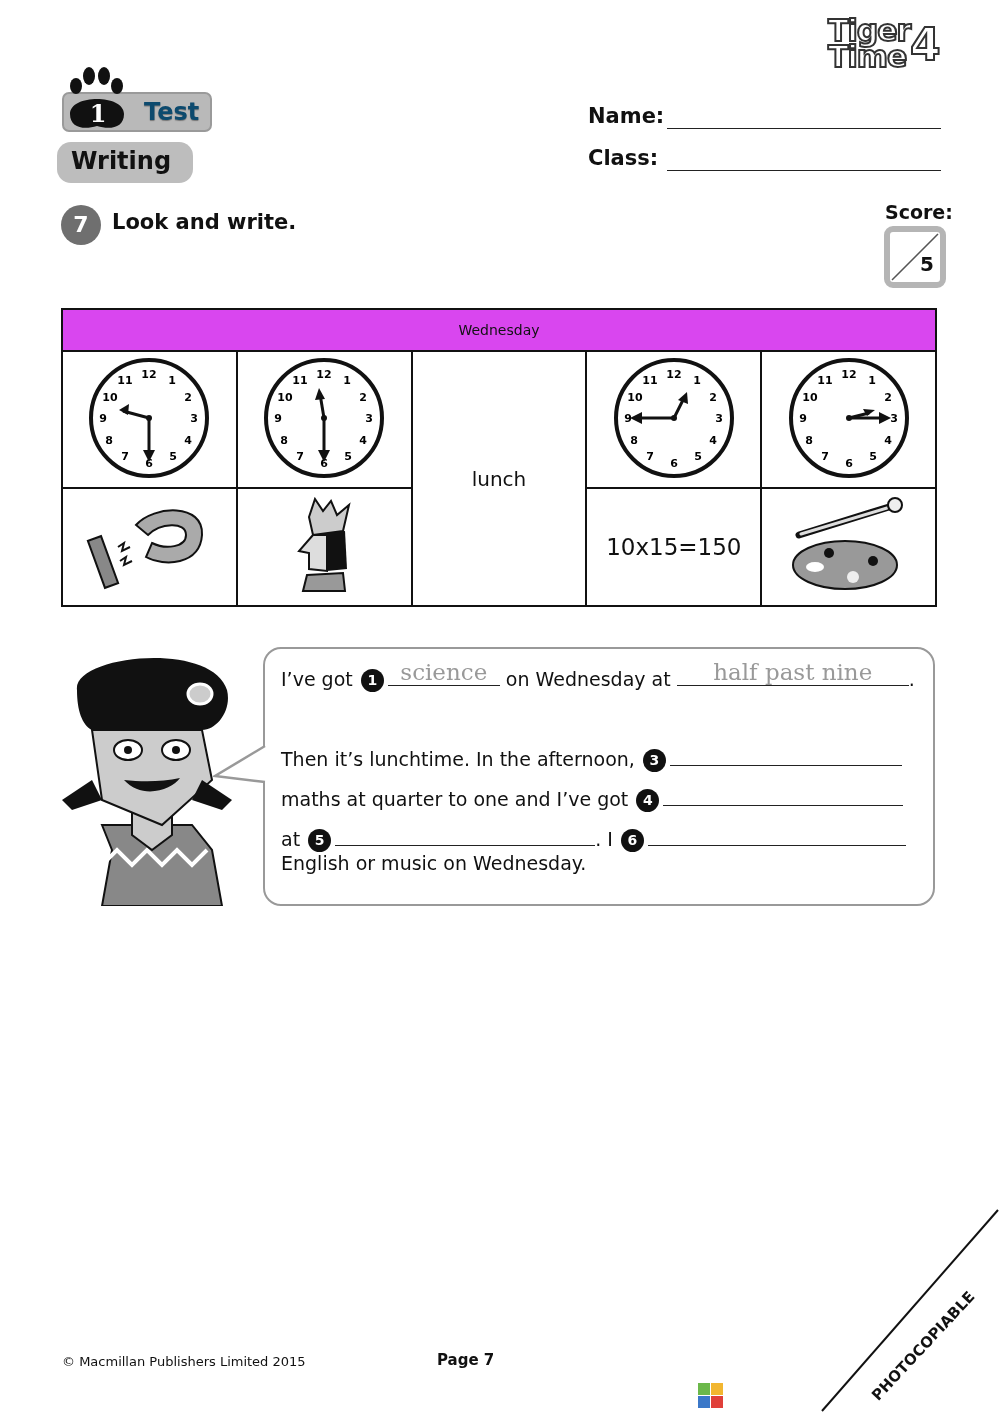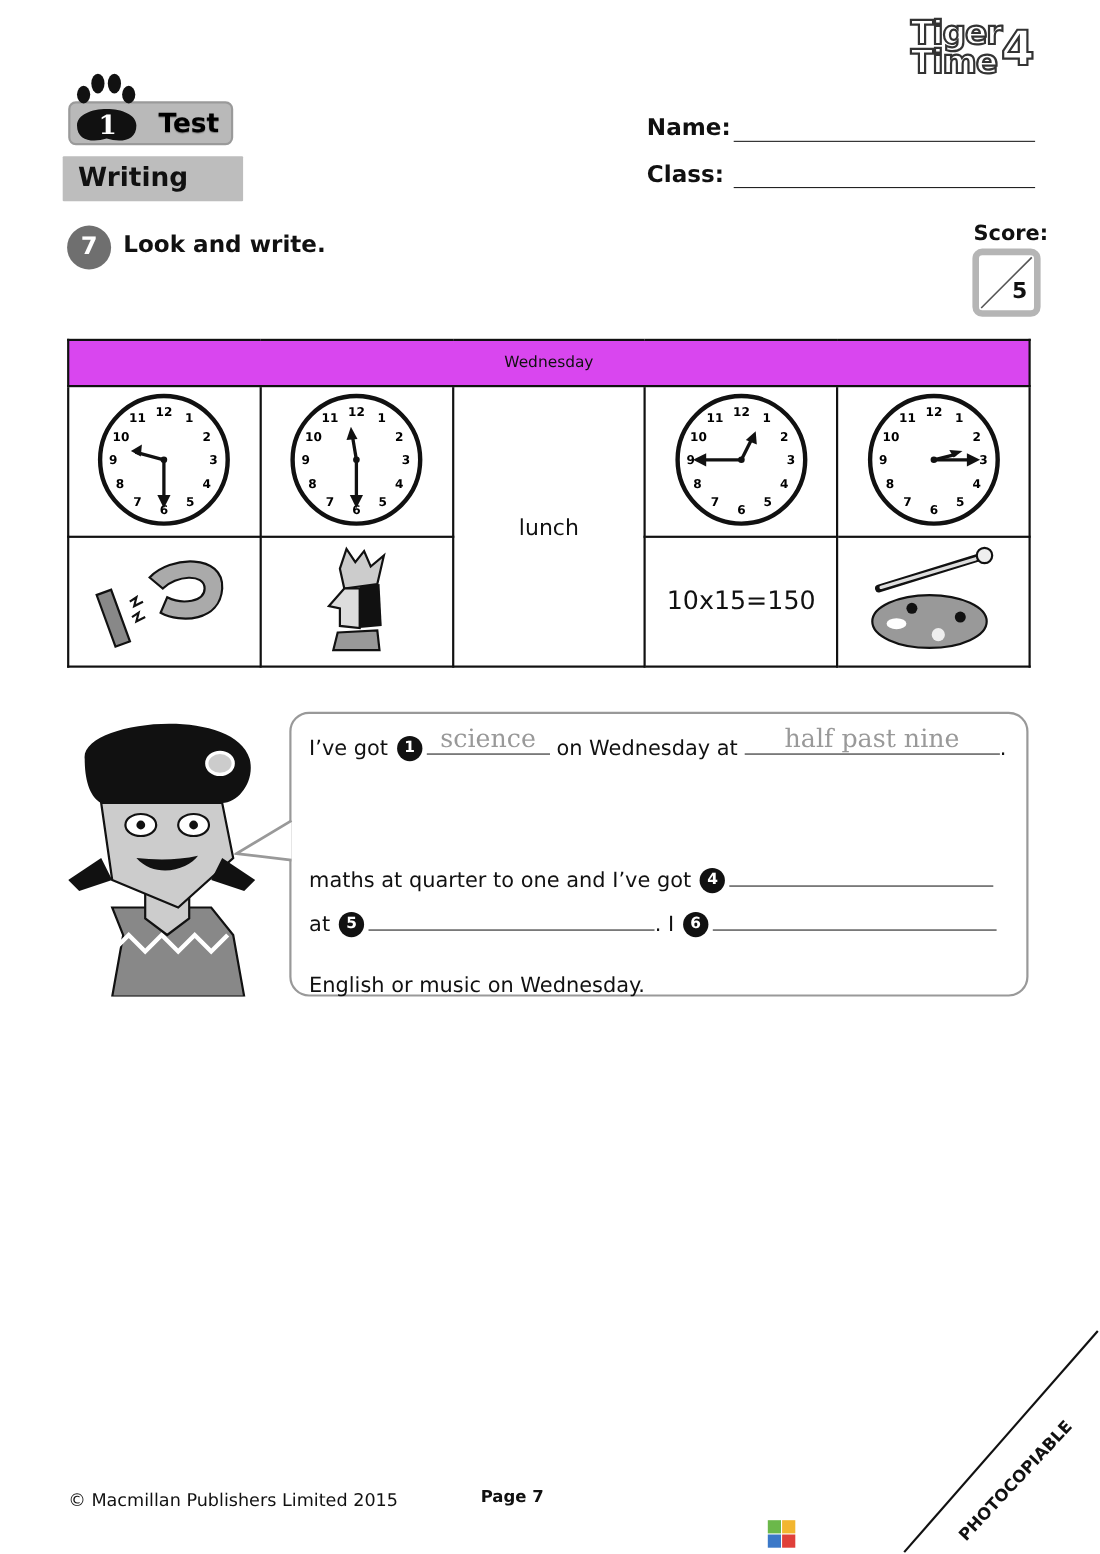--- a/index.html
+++ b/index.html
@@ -1,22 +1,22 @@
 <!DOCTYPE html>
 <html><head>
 <meta charset="utf-8">
 <style>
   html,body{margin:0;padding:0;background:#fff;}
   body{width:1000px;height:1413px;position:relative;overflow:hidden;font-family:"DejaVu Sans","Liberation Sans",sans-serif;color:#111;}
   .abs{position:absolute;}
   
   .test-badge{left:62px;top:92px;width:150px;height:40px;background:#b9b9b9;border:2px solid #9a9a9a;border-radius:7px;box-sizing:border-box;}
-  .test-badge .lbl{position:absolute;left:80px;top:4px;color:#000000;font-weight:bold;font-size:24px;text-shadow:0 1px 1px #777;}
+  .test-badge .lbl{position:absolute;left:80px;top:4px;color:#0c4a6e;font-weight:bold;font-size:24px;text-shadow:0 1px 1px #777;}
   .paw{left:62px;top:64px;width:70px;height:68px;}
-  .writing-badge{left:57px;top:142px;width:164px;height:41px;background:#bdbdbd;border-radius:1px;}
+  .writing-badge{left:57px;top:142px;width:136px;height:41px;background:#bdbdbd;border-radius:14px;}
   .writing-badge span{position:absolute;left:14px;top:5px;font-weight:bold;font-size:24px;color:#111;}
   .logo{left:828px;top:18px;font-weight:bold;color:#fff;-webkit-text-stroke:2px #333;font-size:30px;line-height:26px;letter-spacing:-1px;}
   .logo .four{position:absolute;left:82px;top:14px;font-size:44px;}
   .field-label{font-weight:bold;font-size:21px;}
   .field-line{border-bottom:1.5px solid #222;}
   .num-circle{width:40px;height:40px;border-radius:50%;background:#6f6f6f;color:#fff;font-weight:bold;font-size:22px;text-align:center;line-height:40px;}
   .instr{font-weight:bold;font-size:21px;}
   .score-label{font-weight:bold;font-size:19px;}
   .score-box{left:884px;top:226px;width:62px;height:62px;border:6px solid #b5b5b5;border-radius:9px;box-sizing:border-box;background:#fff;overflow:hidden;}
   .score-box .num{position:absolute;right:6px;bottom:6px;font-weight:bold;font-size:20px;}
@@ -27,21 +27,21 @@
   .r1{height:137px;}
   .r2{height:118px;}
   .cell-text{font-size:20px;}
   .maths-text{font-size:23px;}
   
   .bubble{left:263px;top:647px;width:672px;height:259px;border:2.5px solid #999;border-radius:18px;box-sizing:border-box;background:#fff;}
   .line{position:absolute;left:16px;font-size:19px;white-space:nowrap;}
   .bn{display:inline-block;width:23px;height:23px;border-radius:50%;background:#111;color:#fff;font-weight:bold;font-size:14px;text-align:center;line-height:23px;vertical-align:middle;margin:0 4px 0 2px;}
   .blank{display:inline-block;border-bottom:1.3px solid #222;vertical-align:baseline;position:relative;height:18px;}
   .ans{position:absolute;left:0;right:0;bottom:0;text-align:center;color:#999;font-size:23px;font-family:"DejaVu Serif",serif;}
-  .footer-copy{left:62px;top:1354px;font-size:16px;}
+  .footer-copy{left:62px;top:1354px;font-size:13px;}
   .footer-page{left:437px;top:1351px;font-size:15px;font-weight:bold;}
   .lw{left:698px;top:1376px;font-weight:bold;font-size:30px;color:#1f4fa0;letter-spacing:0px;}
   .lw-icon{display:inline-block;width:26px;height:26px;vertical-align:middle;position:relative;margin-right:3px;}
   .lw-icon i{position:absolute;width:12px;height:12px;}
   .photo{left:860px;top:1320px;font-size:15px;font-weight:bold;transform:rotate(-47deg);transform-origin:left top;}
 </style>
 </head>
 <body>
 
 <div class="abs test-badge">
@@ -237,30 +237,34 @@
 <div class="abs bubble">
   <svg style="position:absolute;left:-52px;top:95px;" width="54" height="40">
     <polyline points="52,2 2,32 52,38" fill="#fff" stroke="#999" stroke-width="2.5"></polyline>
   </svg>
   <div class="line" style="top:18px;">
     <span>I’ve got</span>
     <span class="bn">1</span><span class="blank" style="width:112px;"><span class="ans">science</span></span>
     <span>on Wednesday at</span>
     <span class="blank" style="width:232px;"><span class="ans">half past nine</span></span><span>.</span>
   </div>
+  <div class="line" style="top:98px;">
+    <span>Then it’s lunchtime. In the afternoon,</span>
+    <span class="bn">3</span><span class="blank" style="width:232px;"></span>
+  </div>
   <div class="line" style="top:138px;">
     <span>maths at quarter to one and I’ve got</span>
     <span class="bn">4</span><span class="blank" style="width:240px;"></span>
   </div>
   <div class="line" style="top:178px;">
     <span>at</span>
     <span class="bn">5</span><span class="blank" style="width:260px;"></span><span>. I</span>
     <span class="bn">6</span><span class="blank" style="width:258px;"></span>
   </div>
-  <div class="line" style="top:236px;">
+  <div class="line" style="top:203px;">
     <span>English or music on Wednesday.</span>
   </div>
 </div>
 
 <div class="abs footer-copy">© Macmillan Publishers Limited 2015</div>
 <div class="abs footer-page">Page 7</div>
 <svg class="abs" style="left:820px;top:1208px;" width="180" height="205">
   <line x1="178" y1="2" x2="2" y2="203" stroke="#111" stroke-width="2"></line>
 </svg>
 <div class="abs photo" style="left:868px;top:1392px;">PHOTOCOPIABLE</div>

